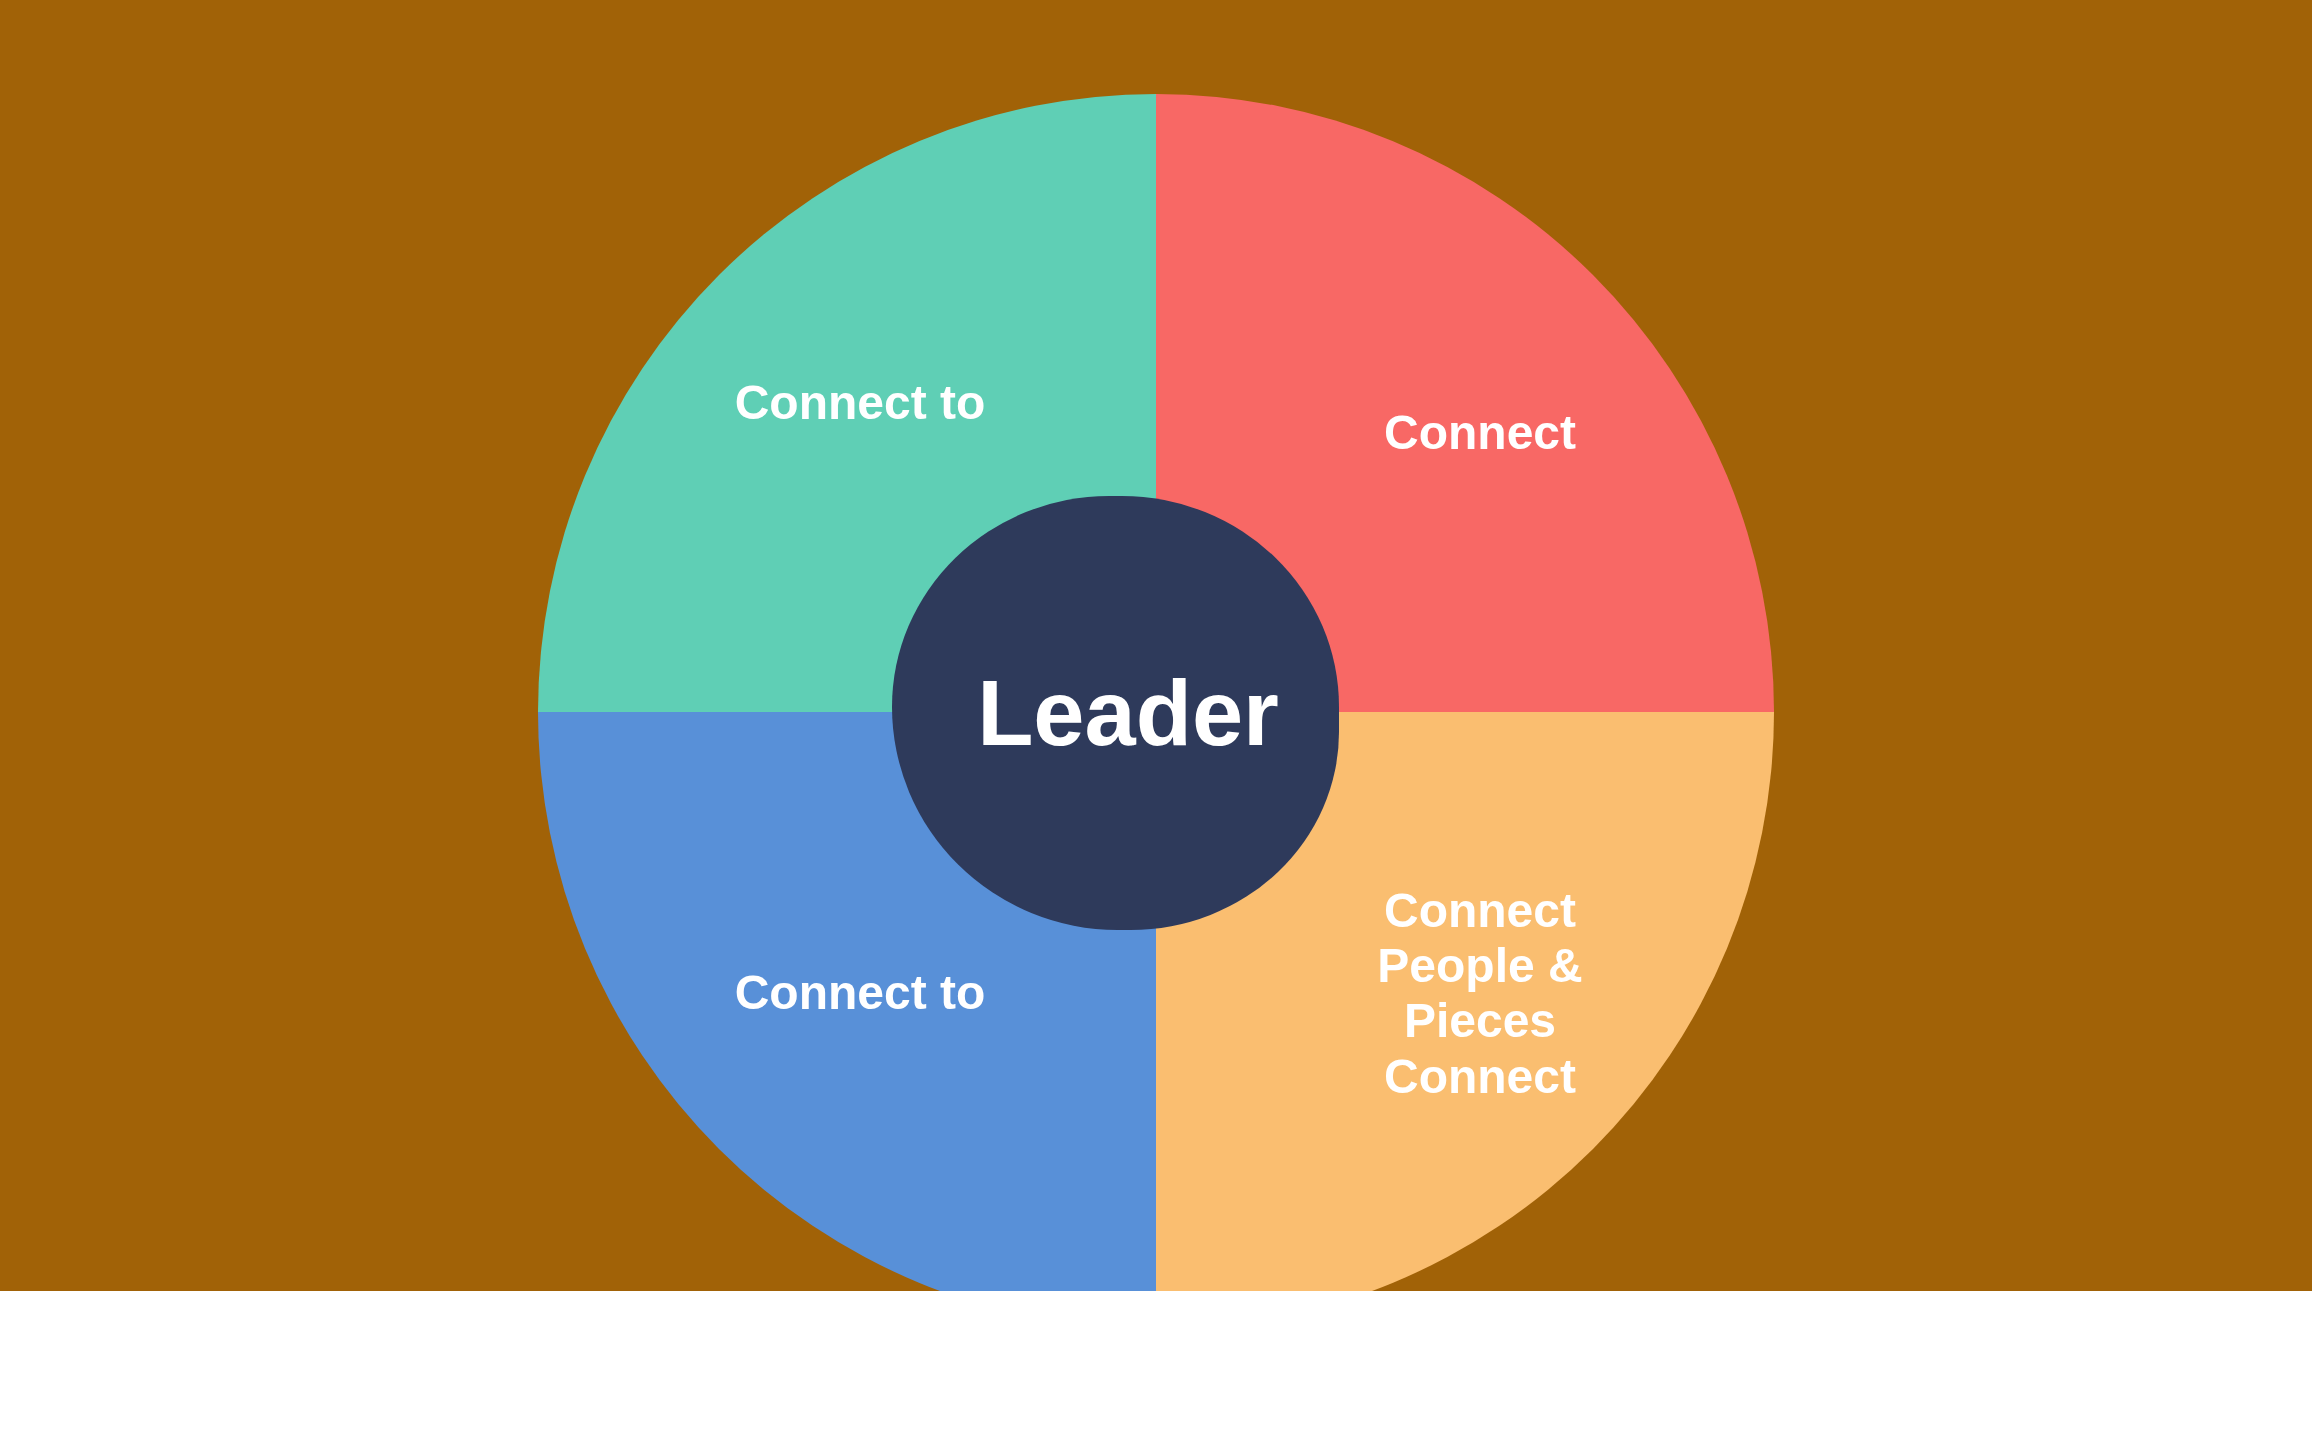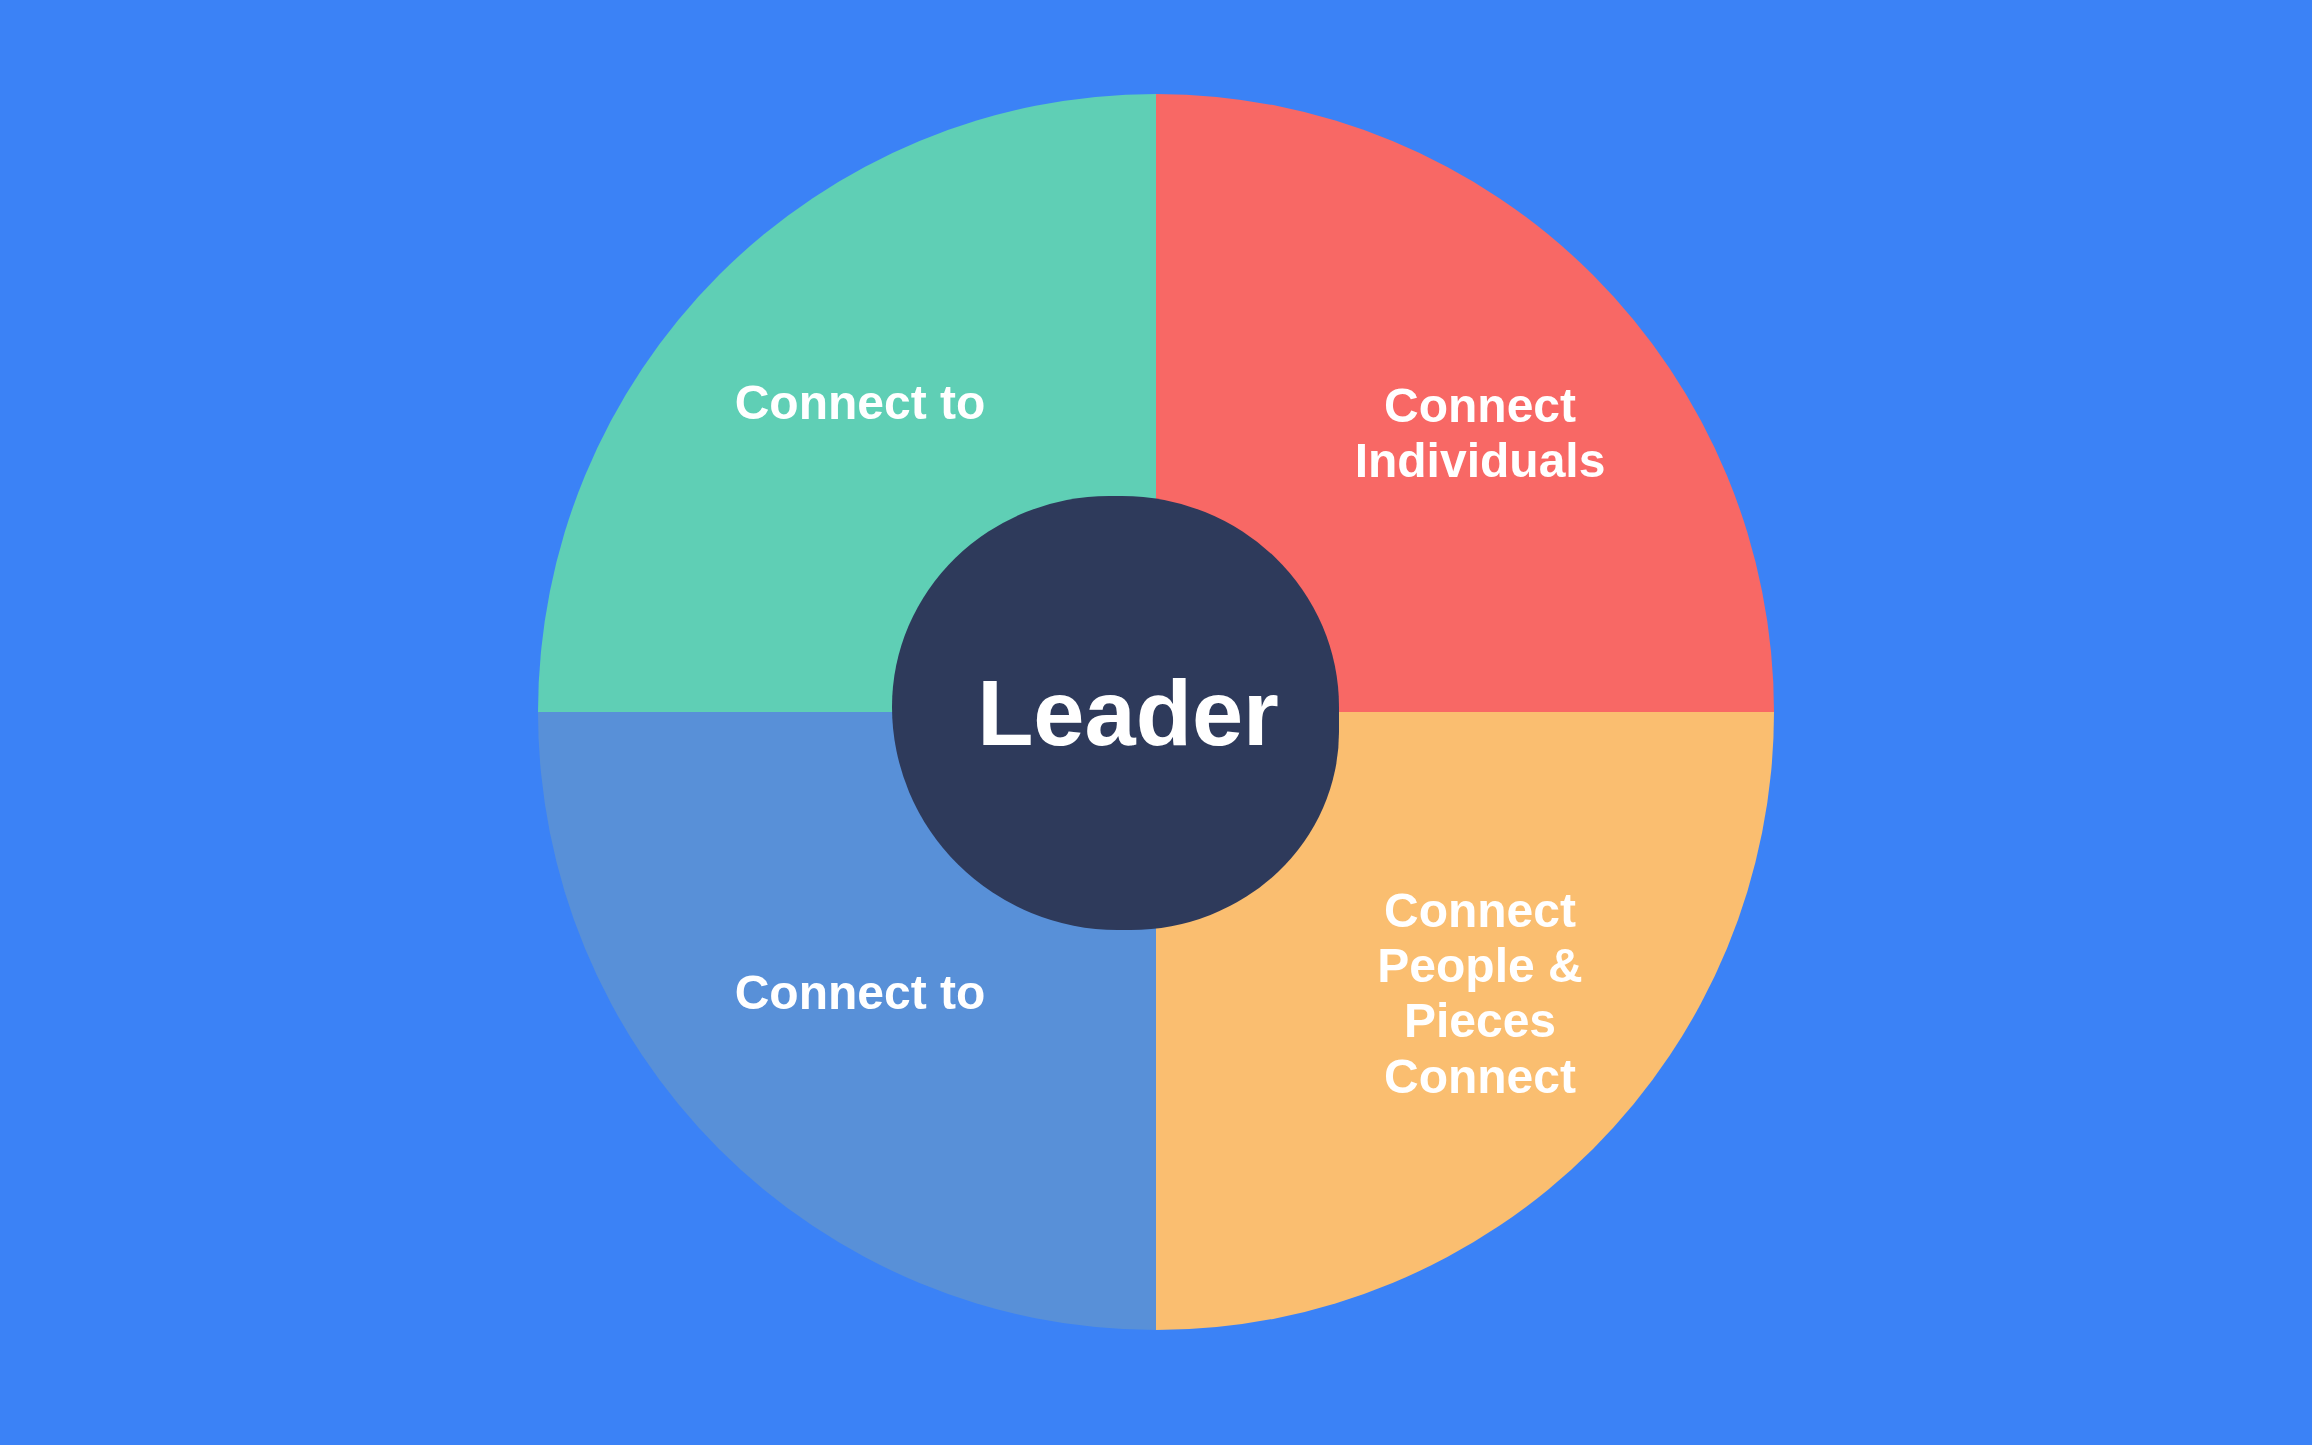--- a/index.html
+++ b/index.html
@@ -4,22 +4,22 @@
 <style>
   html, body {
     margin: 0;
     padding: 0;
     background: #ffffff;
     font-family: "Liberation Sans", sans-serif;
   }
   .canvas {
     position: relative;
     width: 2312px;
-    height: 1445px;
-    background: #3b82f6;
+    height: 1291px;
+    background: #a16207;
     overflow: hidden;
   }
   .circle {
     position: absolute;
     left: 538px;
     top: 94px;
     width: 1236px;
     height: 1236px;
   }
   .quadrant {
@@ -73,21 +73,20 @@
   </div>
 
   <div class="blob" style="background: rgb(46, 58, 91);"></div>
 
   <div class="label q-tl">
     <span>Connect to</span>
   </div>
 
   <div class="label q-tr">
     <span>Connect</span>
-    <span>Individuals</span>
   </div>
 
   <div class="label q-bl">
     <span>Connect to</span>
   </div>
 
   <div class="label q-br">
     <span>Connect</span>
     <span>People &amp;</span>
     <span>Pieces</span>

